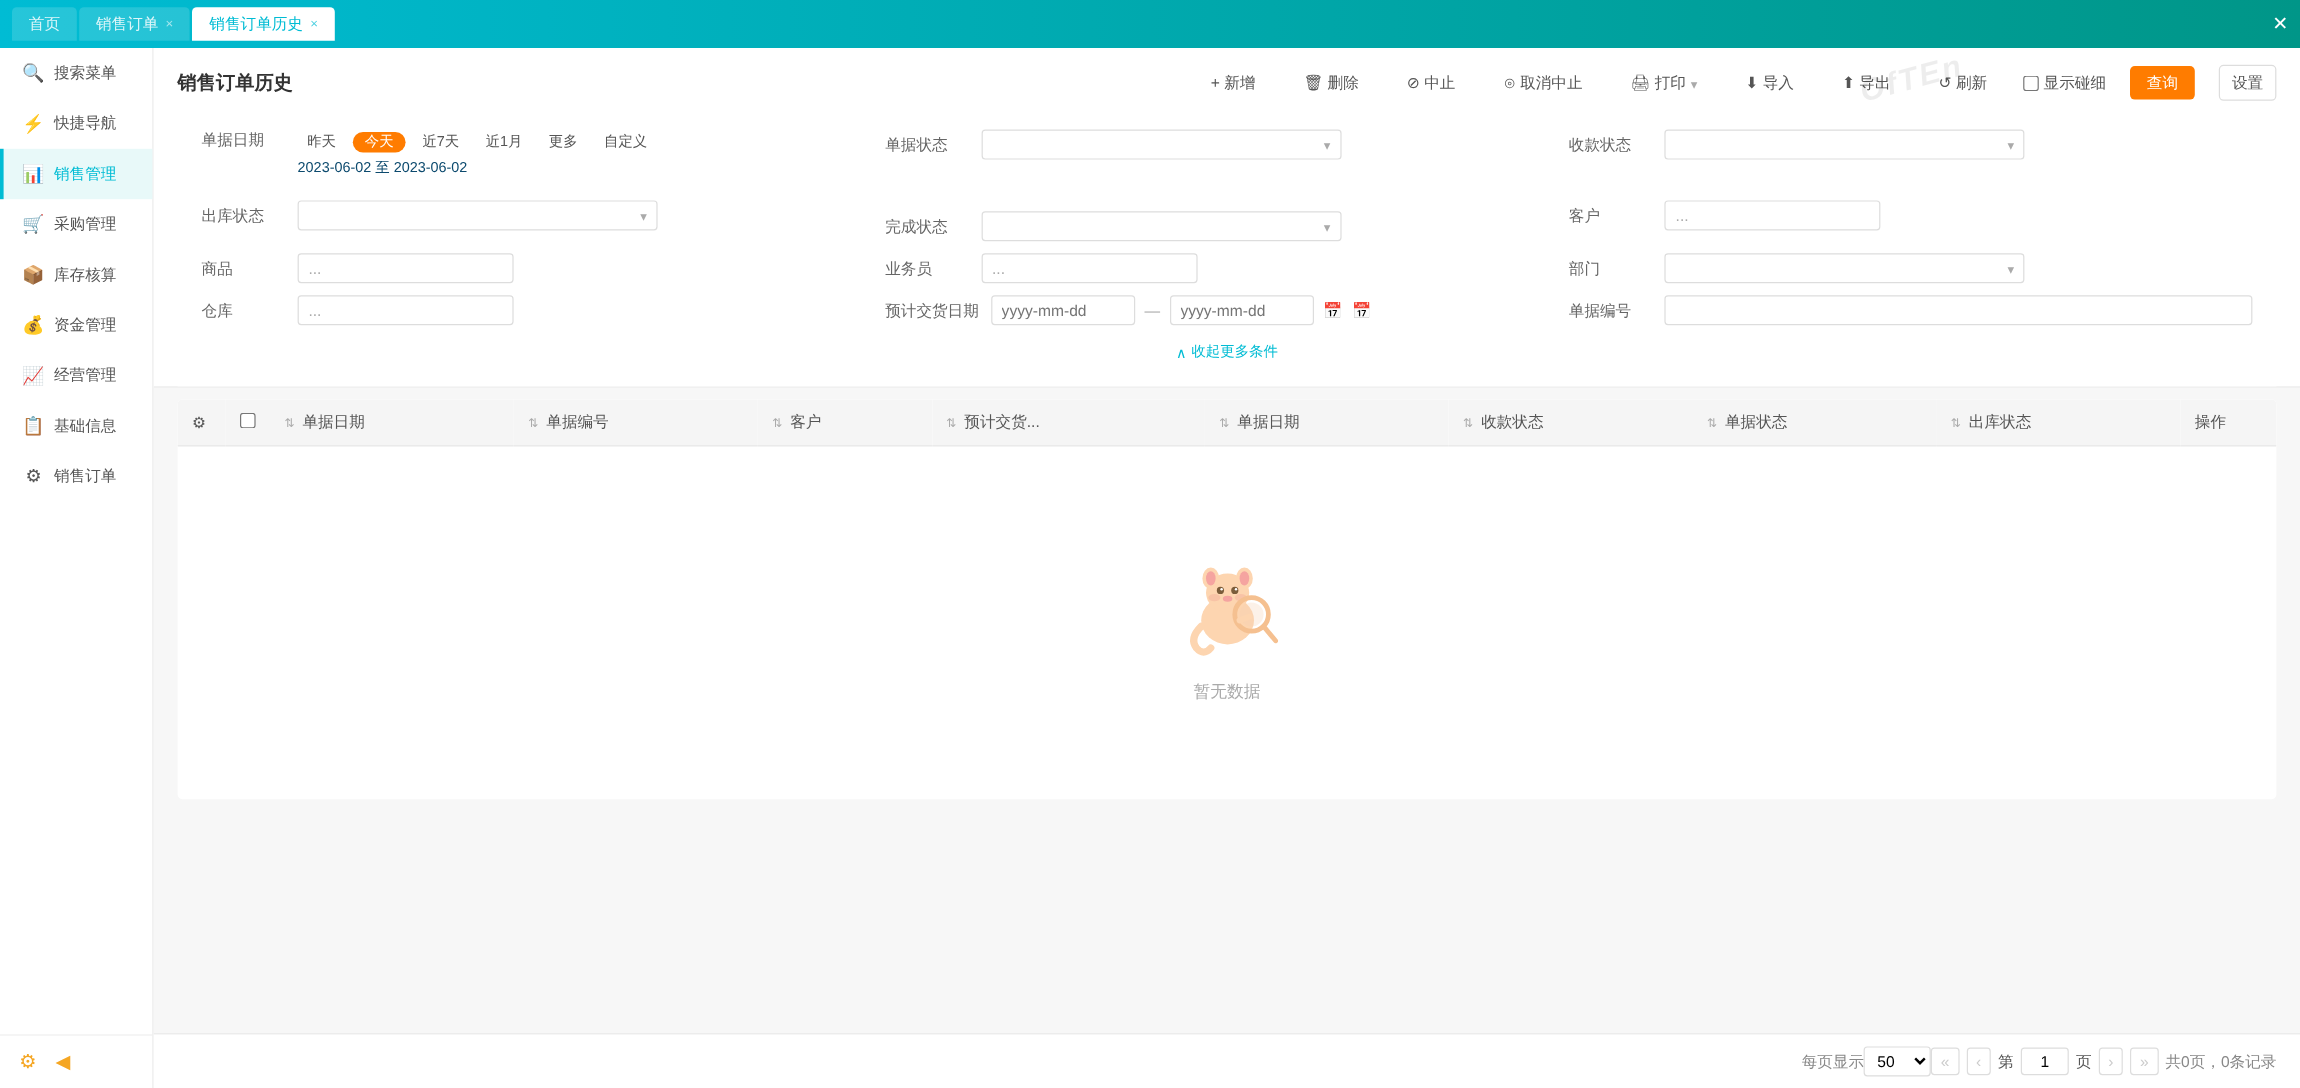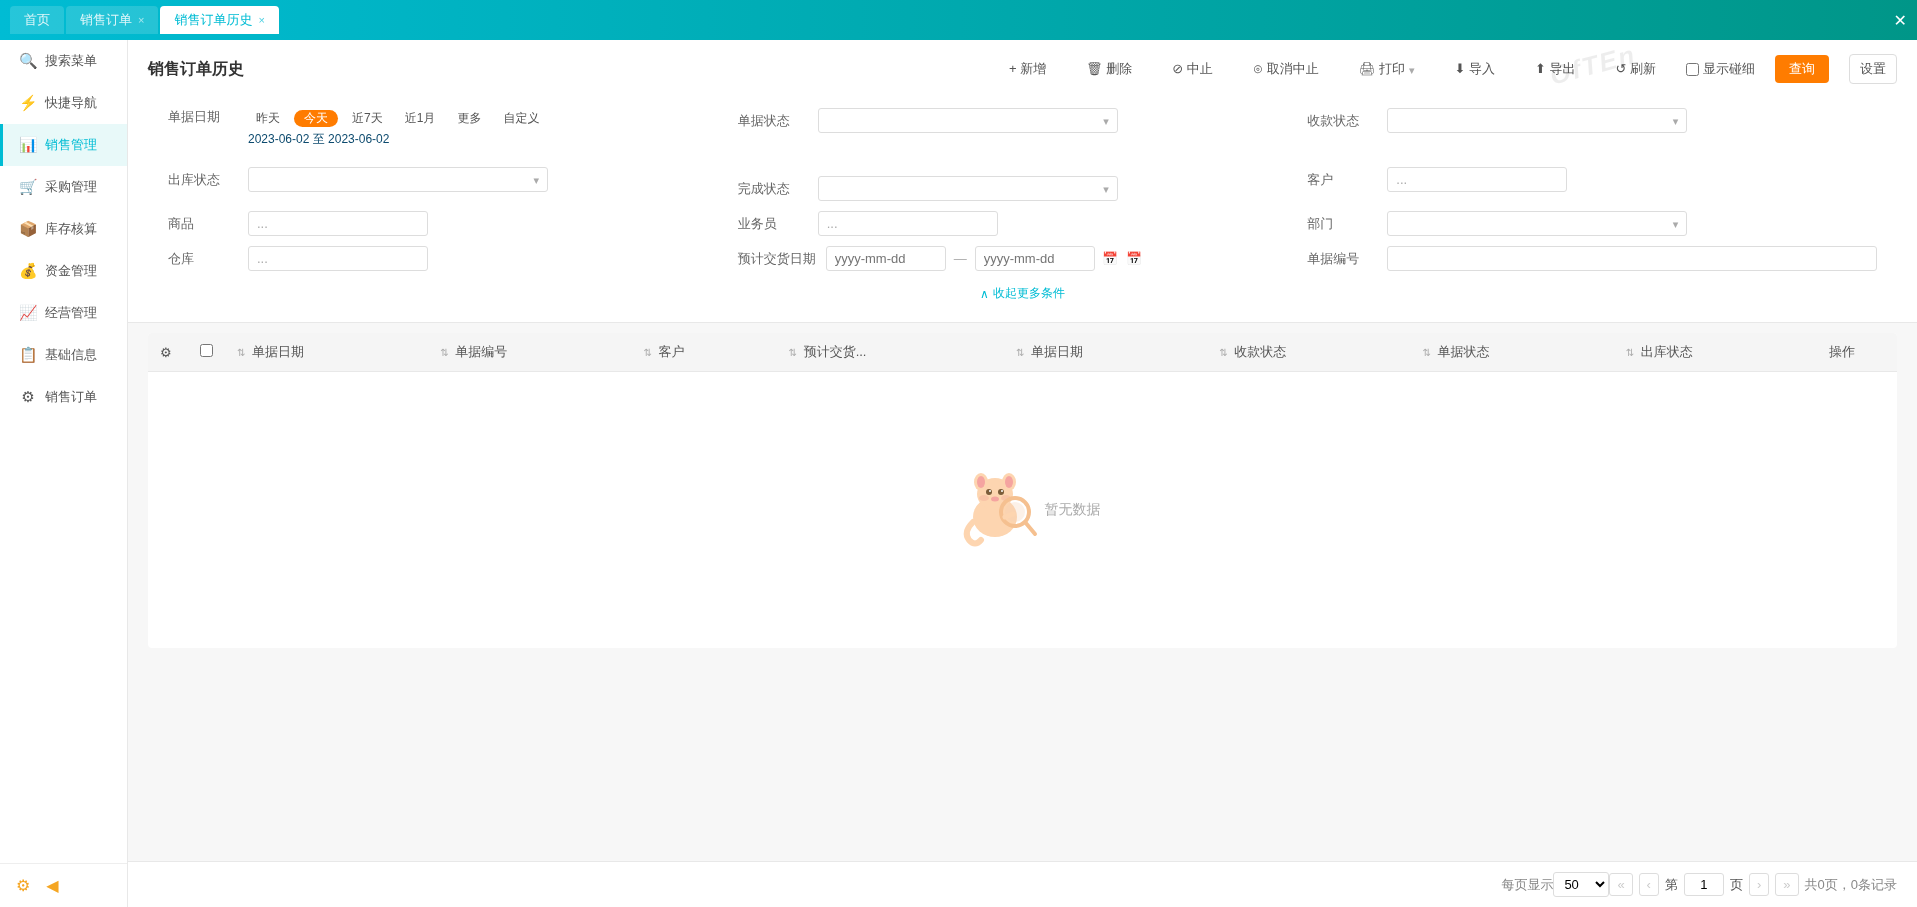--- a/index.html
+++ b/index.html
@@ -289,20 +289,21 @@
       color: #333;
       border-bottom: 1px solid #f0f0f0;
     }
     .settings-col { width: 40px; }
     .check-col { width: 36px; }
     .op-col { width: 80px; text-align: center; }
 
     
     .empty-state {
       display: flex;
+      flex-direction: column;
       align-items: center;
       justify-content: center;
       padding: 80px 0;
     }
     .empty-illustration {
       width: 100px;
       height: 100px;
       margin-bottom: 16px;
     }
     .empty-text {

